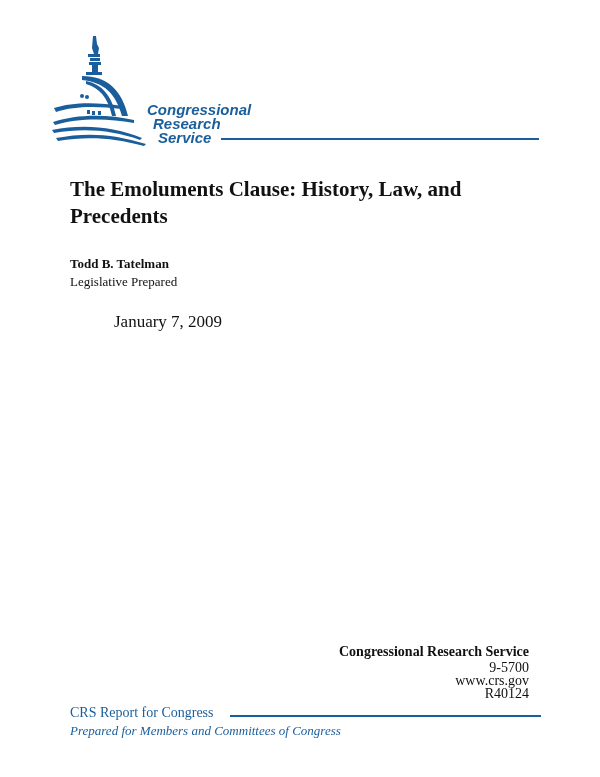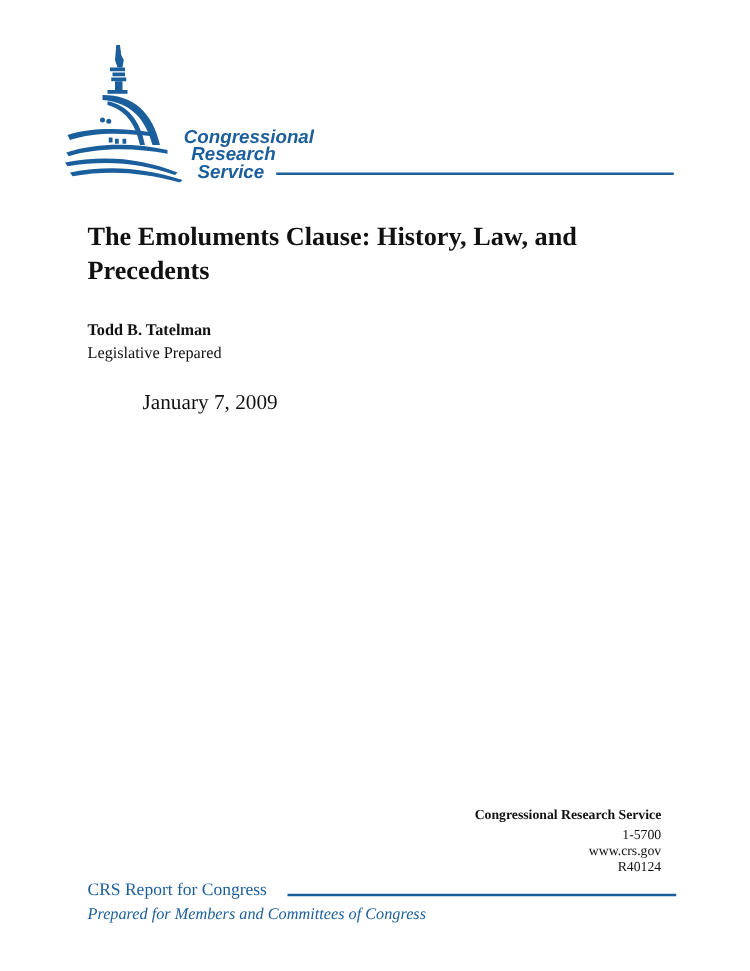--- a/index.html
+++ b/index.html
@@ -8,21 +8,21 @@
   .logo-svg { left: 52px; top: 34px; }
   .crs-word { font-family: "Liberation Sans", "DejaVu Sans", sans-serif; font-style: italic; font-weight: bold; color: #1b5e9c; font-size: 15px; line-height: 14px; }
   #logo-line1 { left: 147px; top: 103px; }
   #logo-line2 { left: 153px; top: 117px; }
   #logo-line3 { left: 158px; top: 131px; }
   .logo-rule { left: 221px; top: 138px; width: 318px; height: 2px; background: #1b5e9c; }
   .title { left: 70px; top: 176px; width: 460px; font-size: 21px; font-weight: bold; line-height: 27px; color: #111; }
   .author { left: 70px; top: 256px; font-size: 13px; font-weight: bold; }
   .role { left: 70px; top: 274px; font-size: 13px; }
   .date { left: 70px; top: 312px; font-size: 17px; margin-left: 44px; }
-  .meta { right: 71px; text-align: right; font-size: 11px; line-height: 12px; }
+  .meta { right: 71px; text-align: right; font-size: 14px; line-height: 12px; }
   #meta-org { top: 646px; font-weight: bold; }
   #meta-phone { top: 662px; }
   #meta-web { top: 675px; margin-left: 16px; }
   #meta-id { top: 688px; text-align: center; }
   .footer-title { left: 70px; top: 705px; font-size: 14px; font-weight: normal; color: #1b5e9c; }
   .footer-rule { left: 230px; top: 715px; width: 311px; height: 2px; background: #1b5e9c; }
   .footer-sub { left: 70px; top: 723px; font-size: 13px; font-style: italic; color: #1b5e9c; }
 </style>
 </head>
 <body>
@@ -56,19 +56,19 @@
 <div class="abs crs-word" id="logo-line2">Research</div>
 <div class="abs crs-word" id="logo-line3">Service</div>
 <div class="abs logo-rule"></div>
 
 <div class="abs title">The Emoluments Clause: History, Law, and Precedents</div>
 <div class="abs author">Todd B. Tatelman</div>
 <div class="abs role">Legislative Prepared</div>
 <div class="abs date">January 7, 2009</div>
 
 <div class="abs meta" id="meta-org">Congressional Research Service</div>
-<div class="abs meta" id="meta-phone">1-5700</div>
+<div class="abs meta" id="meta-phone">9-5700</div>
 <div class="abs meta" id="meta-web">www.crs.gov</div>
 <div class="abs meta" id="meta-id">R40124</div>
 
 <div class="abs footer-title">CRS Report for Congress</div>
 <div class="abs footer-rule"></div>
 <div class="abs footer-sub">Prepared for Members and Committees of Congress</div>
 
 </body></html>

